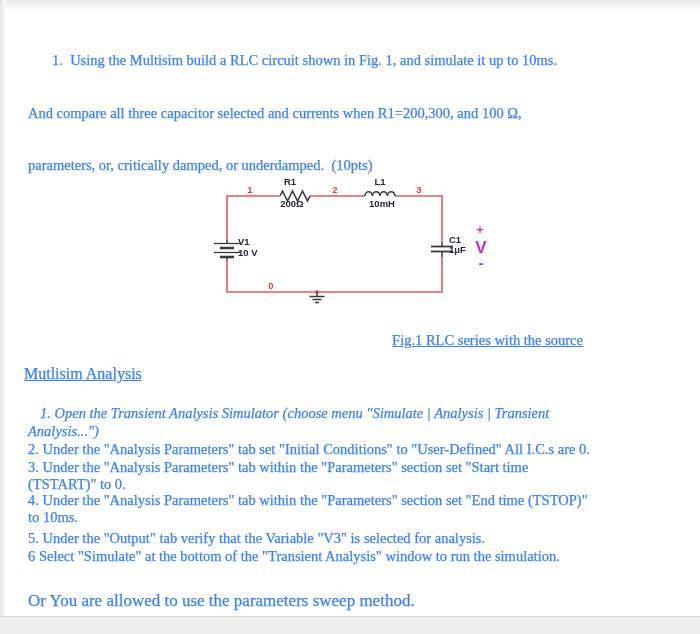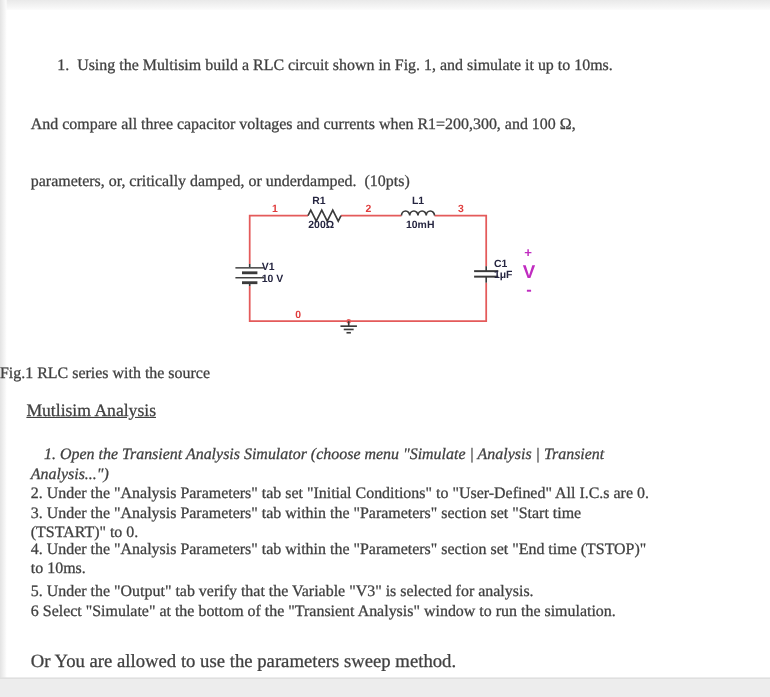--- a/index.html
+++ b/index.html
@@ -1,50 +1,50 @@
 <!DOCTYPE html>
 <html><head>
 <meta charset="utf-8">
 <style>
   html,body{margin:0;padding:0;background:#ffffff;}
   .page{
     position:relative;width:700px;height:634px;background:#ffffff;overflow:hidden;
-    font-family:"Liberation Serif", serif;color:#404040;
+    font-family:"Liberation Serif", serif;color:#3b82f6;
     -webkit-text-stroke:0.25px;
   }
   .edge-top{position:absolute;top:0;left:0;right:0;height:9px;
     background:linear-gradient(#e9e9e9,#fbfbfb);}
   .edge-left{position:absolute;top:0;left:0;width:6px;height:100%;
     background:linear-gradient(90deg,#e3e3e3,#fdfdfd);}
   .edge-bottom{position:absolute;left:0;right:0;top:616px;height:18px;
     background:#ededed;border-top:1px solid #d9d9d9;}
   .problem{position:absolute;top:17px;left:28px;font-size:14.5px;line-height:17.5px;white-space:pre;}
   .problem .indent{padding-left:24px;}
-  .caption{position:absolute;top:332px;left:0;width:583px;text-align:left;font-size:14.5px;}
+  .caption{position:absolute;top:332px;left:0;width:583px;text-align:right;font-size:14.5px;text-decoration:underline;}
   .heading{position:absolute;top:365px;left:24px;font-size:16px;text-decoration:underline;}
   .step{position:absolute;left:28px;font-size:14.5px;line-height:17px;white-space:pre;}
   .step.em{font-style:italic;}
   .closing{position:absolute;top:591px;left:28px;font-size:17px;white-space:pre;}
   .circuit{position:absolute;left:180px;top:168px;}
   .nlab{font:bold 9.5px "Liberation Sans", sans-serif;}
   .clab{font:bold 9.5px "Liberation Sans", sans-serif;}
   .probe-sm{font:bold 12px "Liberation Sans", sans-serif;}
   .probe-v{font:bold 17px "Liberation Sans", sans-serif;}
   .probe-m{font:bold 15px "Liberation Sans", sans-serif;}
 </style>
 </head>
 <body>
 
 <div class="page">
   <div class="edge-top"></div>
   <div class="edge-left"></div>
 
   <div class="problem">
     <div class="indent">1.  Using the Multisim build a RLC circuit shown in Fig. 1, and simulate it up to 10ms.</div>
-    <div>And compare all three capacitor voltages and currents when R1=200,300, and 100 Ω,</div>
+    <div>And compare all three capacitor selected and currents when R1=200,300, and 100 Ω,</div>
     <div>parameters, or, critically damped, or underdamped.  (10pts)</div>
   </div>
 
   <svg class="circuit" width="320" height="152" viewBox="0 0 320 152">
 
     <g fill="none" stroke="#e45a5a" stroke-width="1.6">
       <path d="M47,72 V28 H100"></path>
       <path d="M130,28 H185"></path>
       <path d="M215,28 H262 V74"></path>
       <path d="M262,89 V124 H47 V92"></path>

